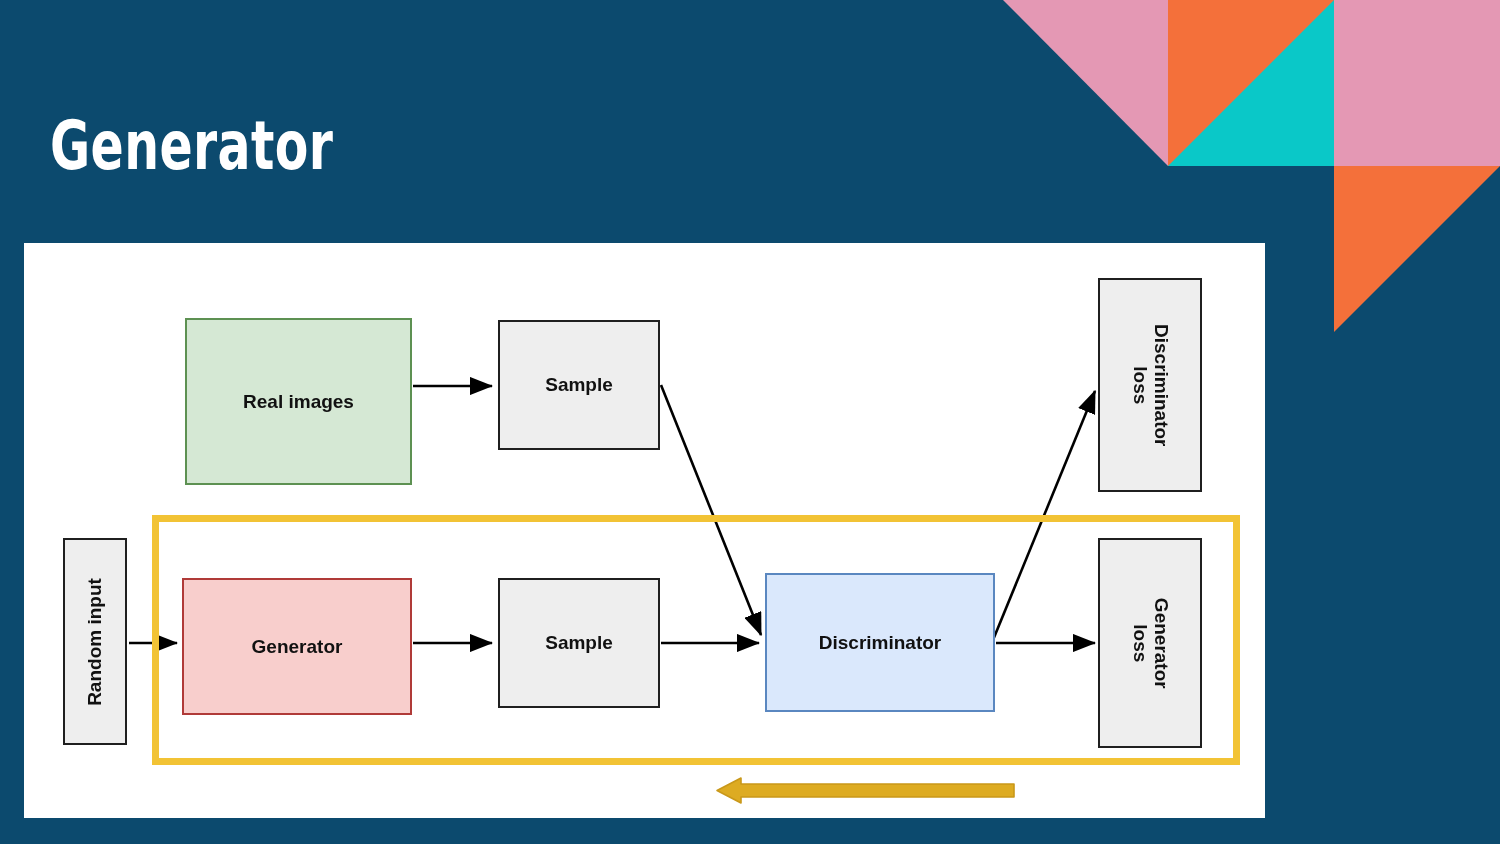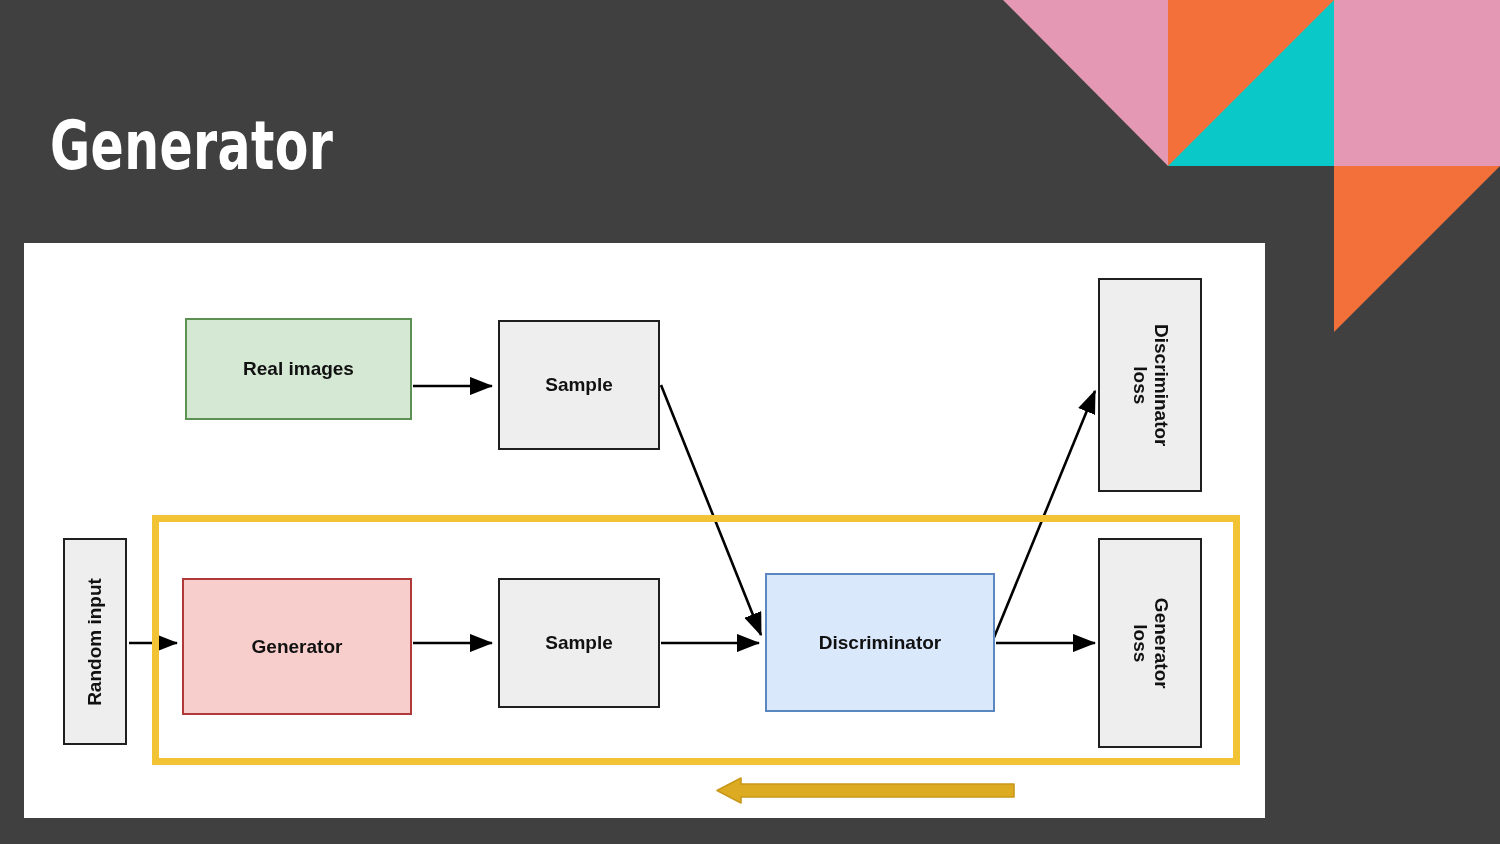--- a/index.html
+++ b/index.html
@@ -7,21 +7,21 @@
     margin: 0;
     padding: 0;
     background: #222;
   }
   #slide {
     position: relative;
     width: 1500px;
     height: 844px;
     overflow: hidden;
     font-family: "Liberation Sans", sans-serif;
-    background: #404040;
+    background: #0c4a6e;
   }
 
   
   .decor { position: absolute; }
 
   .decor-pink-tri-left {
     left: 1003px; top: 0;
     width: 0; height: 0;
     border-top: 166px solid #e498b4;
     border-left: 165px solid transparent;
@@ -169,21 +169,21 @@
 
       <line x1="972" y1="400" x2="1071" y2="400" stroke="#000000" stroke-width="2.6" marker-end="url(#arrowhead)"></line>
 
       <g>
         <polygon points="717,541 990,541 990,554 717,554 717,560 693,547.5 717,535" fill="#ddab22" stroke="#c9981a" stroke-width="1.6" stroke-linejoin="round"></polygon>
       </g>
     </svg>
 
     <div id="loop-frame"></div>
 
-    <div class="node green" style="left:161px; top:75px; width:227px; height:102px;">
+    <div class="node green" style="left:161px; top:75px; width:227px; height:167px;">
       <span>Real images</span>
     </div>
 
     <div class="node grey" style="left:474px; top:77px; width:162px; height:130px;">
       <span>Sample</span>
     </div>
 
     <div class="node grey" style="left:39px; top:295px; width:64px; height:207px;">
       <span class="rot-ccw">Random input</span>
     </div>

